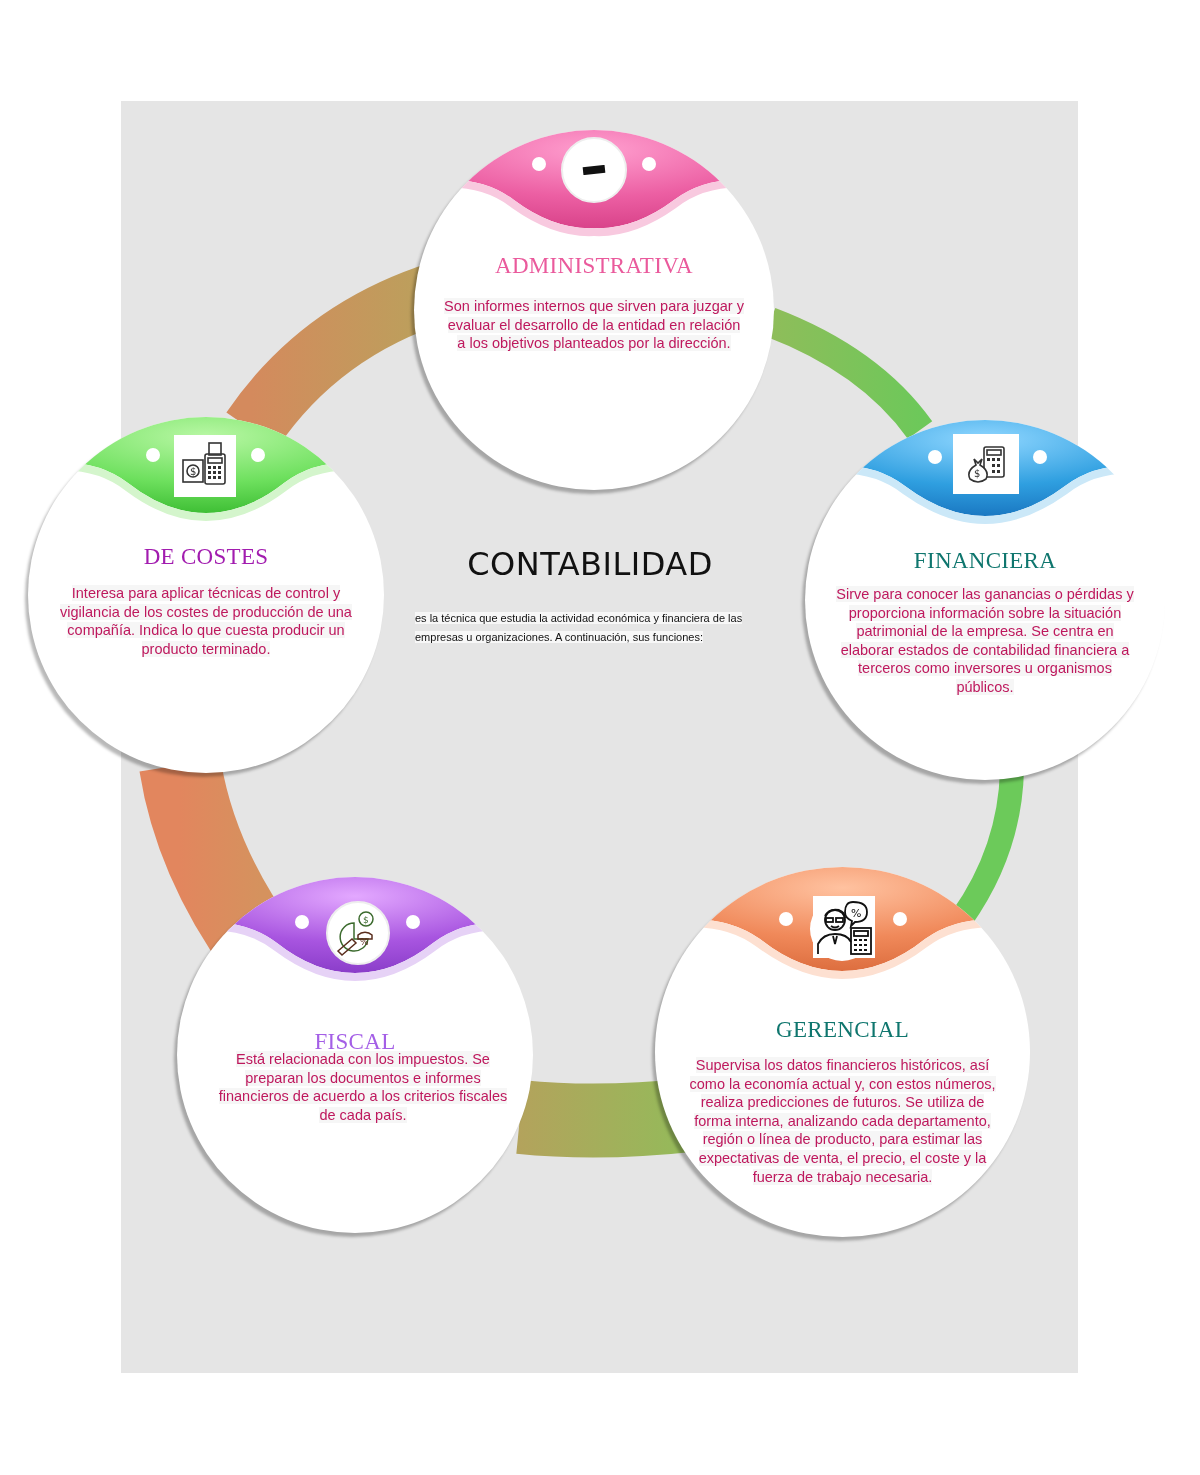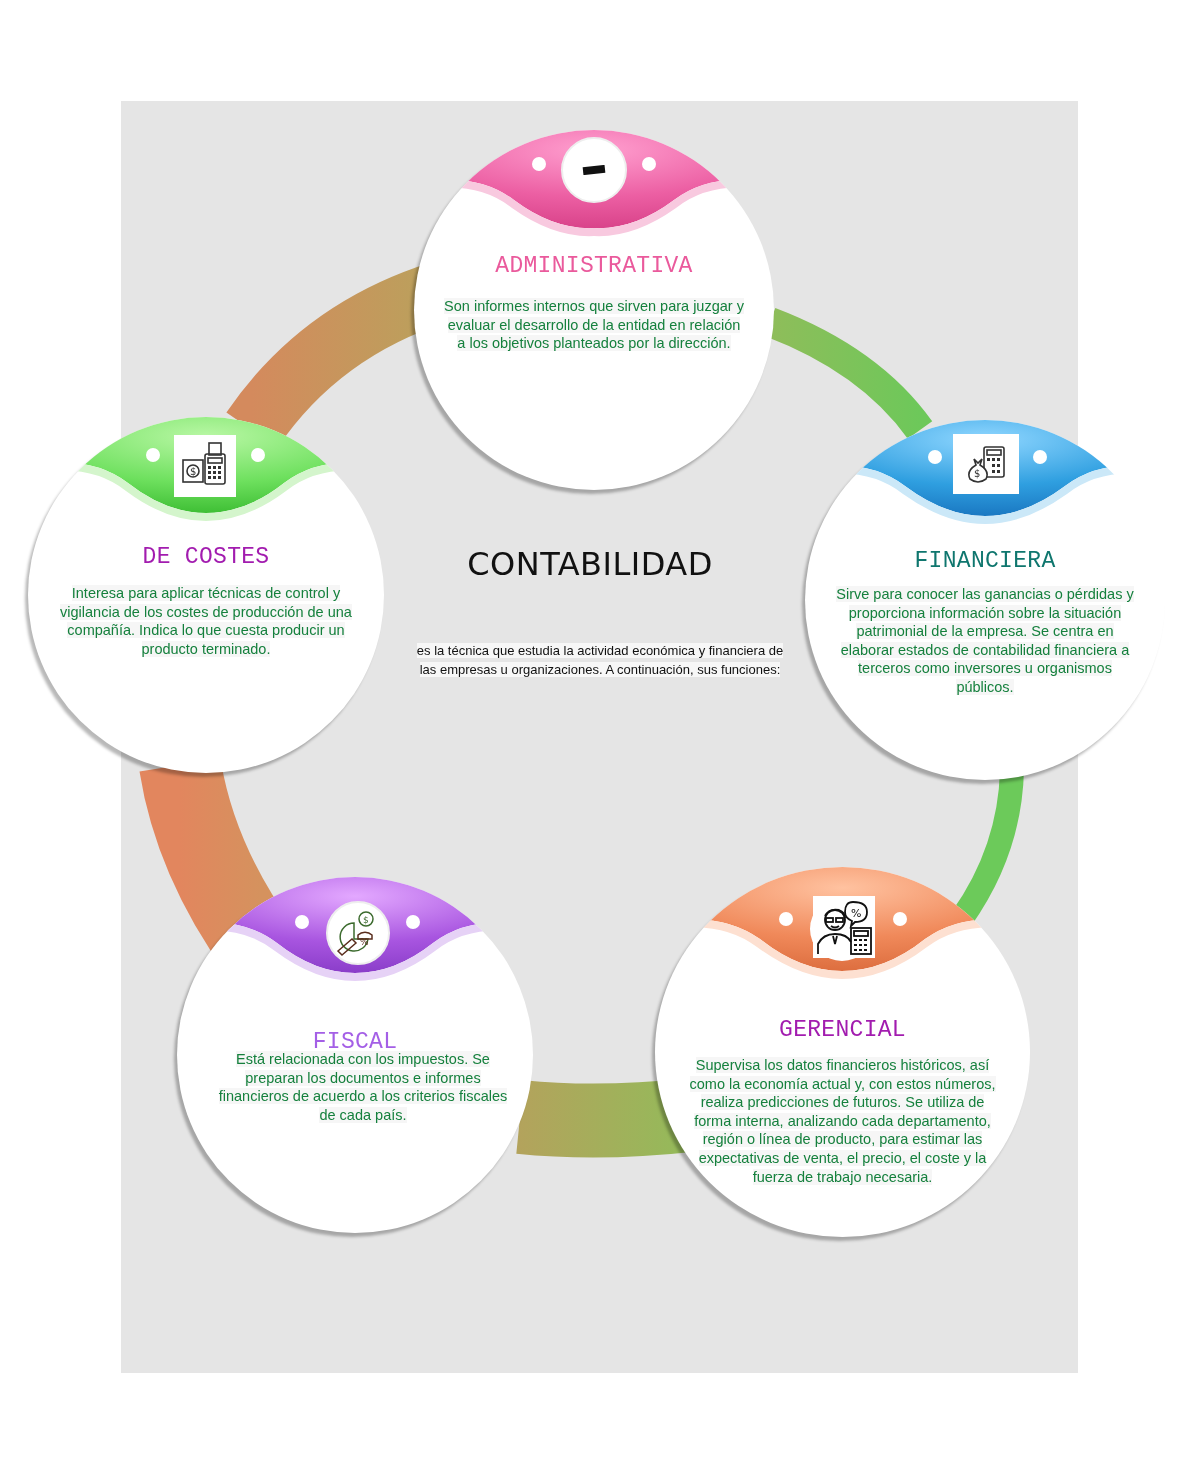--- a/index.html
+++ b/index.html
@@ -1,25 +1,25 @@
 <!DOCTYPE html>
 <html><head>
 <meta charset="utf-8">
 <style>
   html, body { margin: 0; padding: 0; background: #ffffff; }
   body { width: 1200px; height: 1475px; position: relative; overflow: hidden; font-family: "Liberation Sans", sans-serif; }
   .frame { position: absolute; left: 121px; top: 101px; width: 957px; height: 1272px; background: #e5e5e5; }
   svg.ring { position: absolute; left: 0; top: 0; width: 1200px; height: 1475px; }
   .node { position: absolute; border-radius: 50%; background: #ffffff; box-shadow: -3px 4px 3px rgba(0,0,0,0.28); overflow: hidden; }
   .node .cap { position: absolute; left: 0; top: 0; width: 100%; height: 100%; }
-  .node .title { position: absolute; left: 0; width: 100%; text-align: center; font-family: Liberation Mono, monospace; font-size: 23px; letter-spacing: 0.3px; }
-  .node .desc { position: absolute; left: 8%; width: 84%; text-align: center; font-family: "Liberation Sans", sans-serif; font-size: 14.5px; line-height: 18.6px; color: #15803d; }
+  .node .title { position: absolute; left: 0; width: 100%; text-align: center; font-family: Liberation Serif, serif; font-size: 23px; letter-spacing: 0.3px; }
+  .node .desc { position: absolute; left: 8%; width: 84%; text-align: center; font-family: "Liberation Sans", sans-serif; font-size: 14.5px; line-height: 18.6px; color: #be185d; }
   .node .desc span { background: #f6f6f6; }
   .center-title { position: absolute; left: 380px; top: 545px; width: 420px; text-align: center; font-family: "DejaVu Sans", sans-serif; font-size: 32px; color: #111; letter-spacing: 0.5px; }
-  .center-desc { position: absolute; left: 415px; top: 642px; width: 370px; text-align: center; font-size: 13px; line-height: 18.6px; color: #111; }
+  .center-desc { position: absolute; left: 415px; top: 609px; width: 370px; text-align: left; font-size: 11px; line-height: 18.6px; color: #111; }
   .center-desc span { background: #f7f7f7; }
   .icon-box { position: absolute; background: #ffffff; display: flex; align-items: center; justify-content: center; }
 </style>
 </head>
 <body>
 
 <div class="frame"></div>
 
 <svg class="ring" viewBox="0 0 1200 1475">
   <defs>
@@ -215,18 +215,18 @@
           <rect x="49" y="41" width="3" height="2"></rect>
         <rect x="39" y="46" width="3" height="2"></rect>
           <rect x="44" y="46" width="3" height="2"></rect>
           <rect x="49" y="46" width="3" height="2"></rect>
         <rect x="39" y="51" width="3" height="2"></rect>
           <rect x="44" y="51" width="3" height="2"></rect>
           <rect x="49" y="51" width="3" height="2"></rect>
       </g>
     </svg>
   </div>
-  <div class="title" style="top:150px; color:#a21caf;">GERENCIAL</div>
+  <div class="title" style="top:150px; color:#0f766e;">GERENCIAL</div>
   <div class="desc" style="top:189px;"><span>Supervisa los datos financieros históricos, así como la economía actual y, con estos números, realiza predicciones de futuros. Se utiliza de forma interna, analizando cada departamento, región o línea de producto, para estimar las expectativas de venta, el precio, el coste y la fuerza de trabajo necesaria.</span></div>
 </div>
 
 <div class="center-title">CONTABILIDAD</div>
 <div class="center-desc"><span>es la técnica que estudia la actividad económica y financiera de las empresas u organizaciones. A continuación, sus funciones:</span></div>
 
 </body></html>

